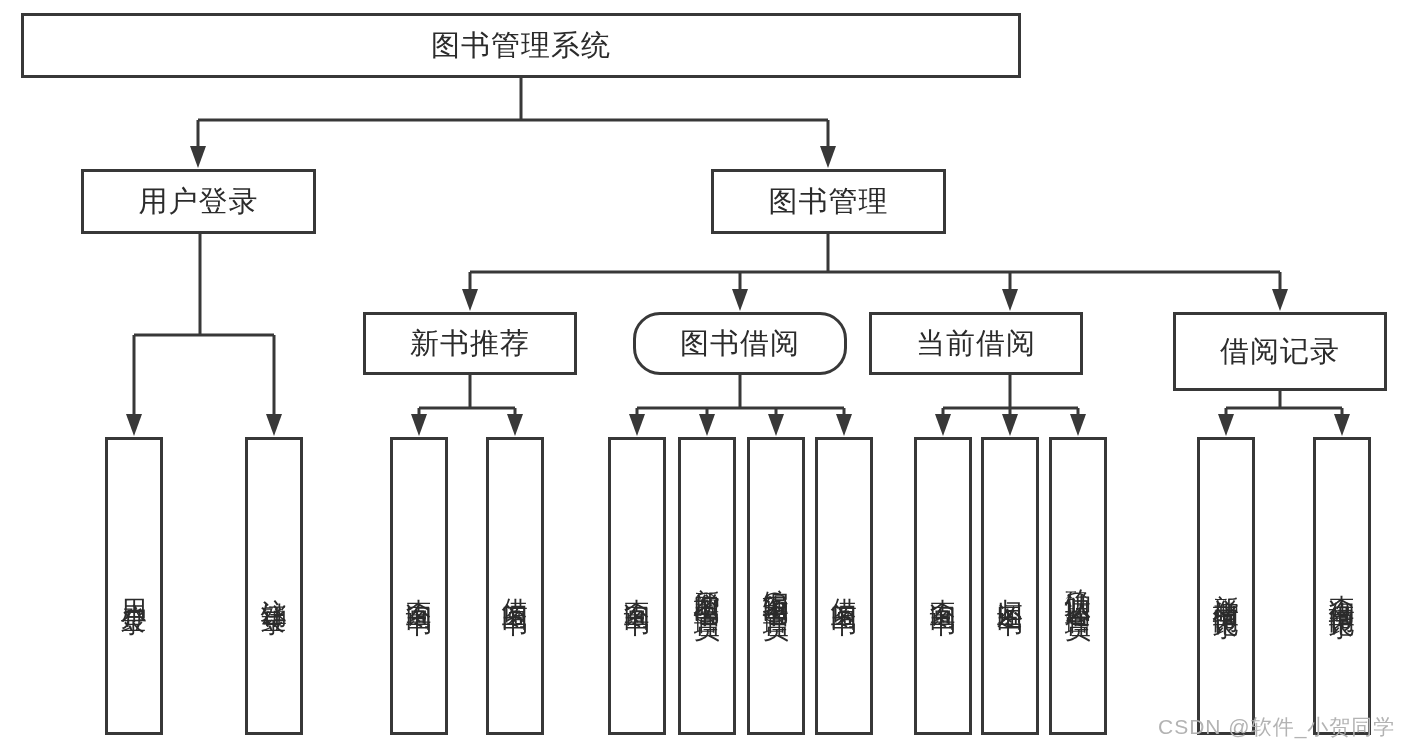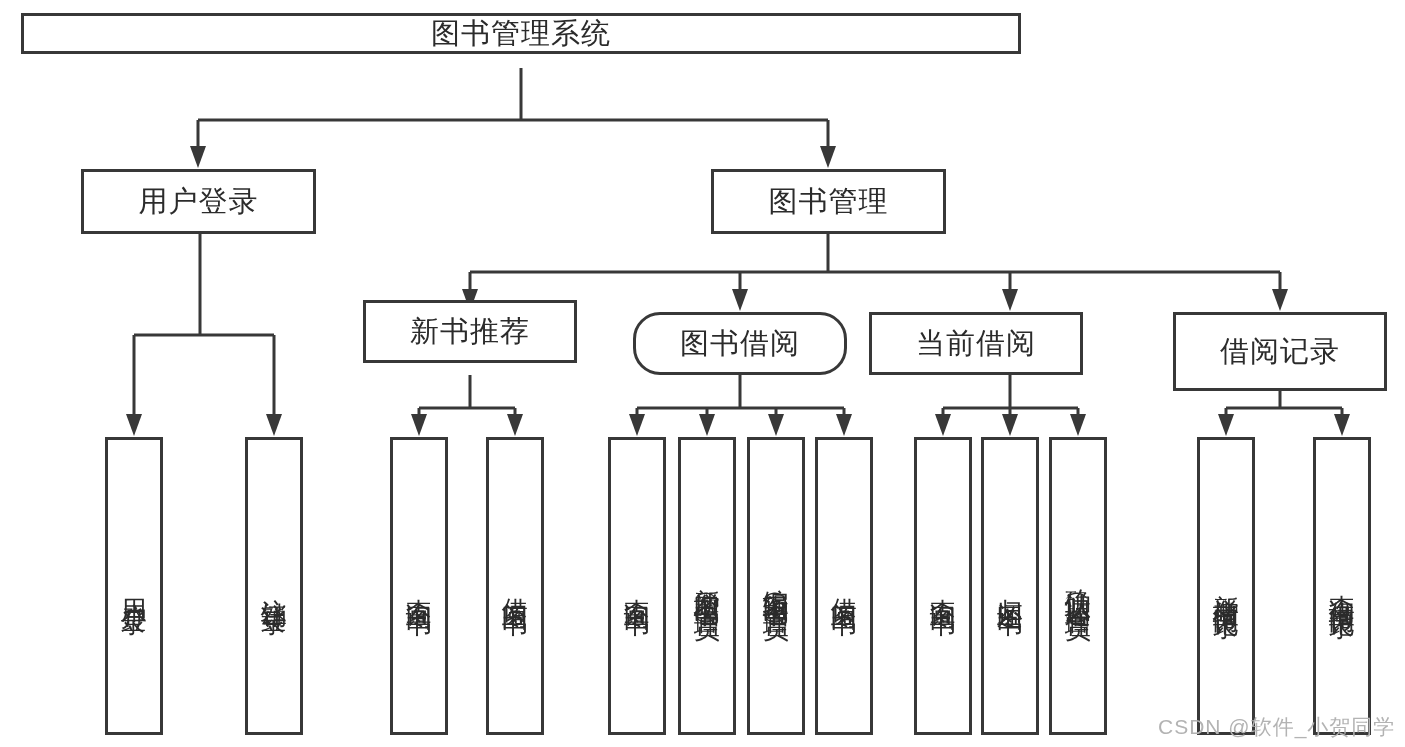--- a/index.html
+++ b/index.html
@@ -77,32 +77,32 @@
       <polygon points="768,414 784,414 776,436"></polygon>
       <polygon points="836,414 852,414 844,436"></polygon>
       <polygon points="935,414 951,414 943,436"></polygon>
       <polygon points="1002,414 1018,414 1010,436"></polygon>
       <polygon points="1070,414 1086,414 1078,436"></polygon>
       <polygon points="1218,414 1234,414 1226,436"></polygon>
       <polygon points="1334,414 1350,414 1342,436"></polygon>
     </g>
   </svg>
 
-  <div class="box root-box" style="left:21px;top:13px;width:1000px;height:41px;">
+  <div class="box root-box" style="left:21px;top:13px;width:1000px;height:65px;">
     <span class="h-label">图书管理系统</span>
   </div>
 
   <div class="box" style="left:81px;top:169px;width:235px;height:65px;">
     <span class="h-label">用户登录</span>
   </div>
   <div class="box" style="left:711px;top:169px;width:235px;height:65px;justify-content:center;">
     <span class="h-label">图书管理</span>
   </div>
 
-  <div class="box" style="left:363px;top:300px;width:214px;height:63px;">
+  <div class="box" style="left:363px;top:312px;width:214px;height:63px;">
     <span class="h-label">新书推荐</span>
   </div>
   <div class="box" style="left:633px;top:312px;width:214px;height:63px;border-radius:27px;">
     <span class="h-label">图书借阅</span>
   </div>
   <div class="box" style="left:869px;top:312px;width:214px;height:63px;">
     <span class="h-label">当前借阅</span>
   </div>
   <div class="box" style="left:1173px;top:312px;width:214px;height:79px;">
     <span class="h-label">借阅记录</span>

